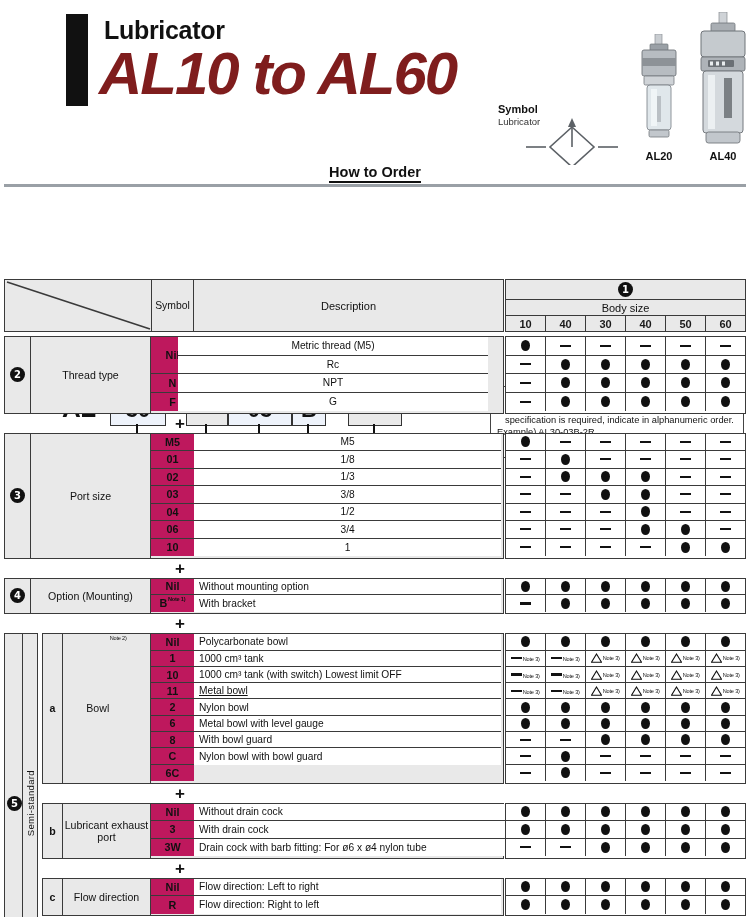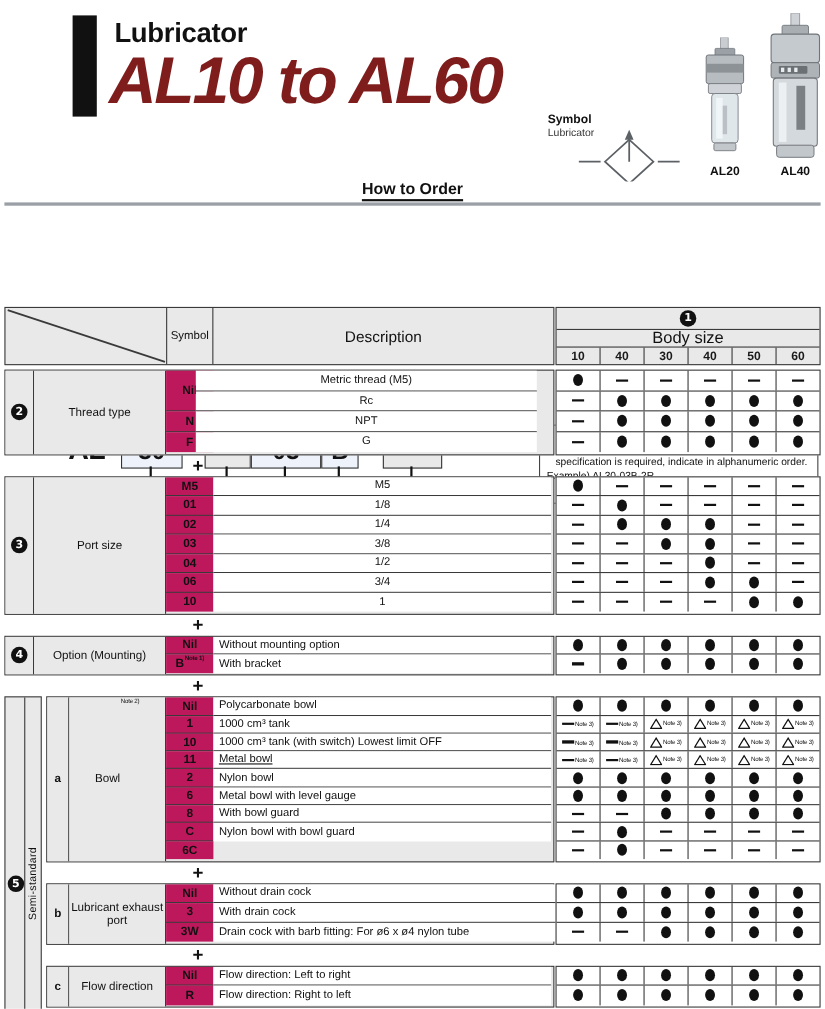--- a/index.html
+++ b/index.html
@@ -78,24 +78,24 @@
   .drow.ctr{justify-content:center;padding-left:0;}
 
   .plus{position:absolute;left:171px;font-size:17px;font-weight:bold;color:#111;line-height:1;}
 
   
   #hdr-left{position:absolute;left:0;top:0;width:500px;height:53px;border:1.8px solid #3a3a3a;box-sizing:border-box;background:#e9e9e9;}
   #hdr-left .diag{position:absolute;left:0;top:0;width:147px;height:100%;overflow:hidden;}
   #hdr-sym{position:absolute;left:146px;top:0;width:43px;height:100%;border-left:1.4px solid #3a3a3a;border-right:1.4px solid #3a3a3a;
            display:flex;align-items:center;justify-content:center;font-size:10.4px;color:#111;box-sizing:border-box;}
   #hdr-desc{position:absolute;left:189px;top:0;right:0;height:100%;display:flex;align-items:center;justify-content:center;
-            font-size:14px;color:#111;}
+            font-size:11px;color:#111;}
   #hdr-matrix{position:absolute;left:501px;top:0;width:241px;height:53px;border:1.8px solid #3a3a3a;box-sizing:border-box;background:#e9e9e9;}
   #hdr-m1{height:19px;display:flex;align-items:center;justify-content:center;border-bottom:1.2px solid #3a3a3a;}
-  #hdr-m2{height:15px;display:flex;align-items:center;justify-content:center;border-bottom:1.2px solid #3a3a3a;font-size:15px;color:#111;}
+  #hdr-m2{height:15px;display:flex;align-items:center;justify-content:center;border-bottom:1.2px solid #3a3a3a;font-size:11px;color:#111;}
   #hdr-m3{height:15px;display:flex;}
   #hdr-m3 .mcell{font-size:11px;font-weight:bold;}
   .badge-lg{width:15px;height:15px;border-radius:50%;background:#111;color:#fff;font-size:10px;font-weight:bold;
             display:flex;align-items:center;justify-content:center;font-family:"DejaVu Sans",sans-serif;}
 
   
   #semi-outer{position:absolute;left:0;width:34px;border:1.8px solid #3a3a3a;background:#e9e9e9;box-sizing:border-box;
               display:flex;align-items:center;}
   #semi-badge{position:absolute;left:2px;width:15px;display:flex;align-items:center;justify-content:center;}
   #semi-label{position:absolute;left:17px;top:0;height:100%;width:15px;border-left:1.4px solid #3a3a3a;box-sizing:border-box;
@@ -369,21 +369,21 @@
         <div class="srow" style="height: 17.5px;">01</div>
         <div class="srow" style="height: 17.5px;">02</div>
         <div class="srow" style="height: 17.5px;">03</div>
         <div class="srow" style="height: 17.5px;">04</div>
         <div class="srow" style="height: 17.5px;">06</div>
         <div class="srow" style="height: 17.5px;">10</div>
       </div>
       <div class="descol" style="left: 189px; width: 307.4px;">
         <div class="drow ctr" style="height: 17.5px;">M5</div>
         <div class="drow ctr" style="height: 17.5px;">1/8</div>
-        <div class="drow ctr" style="height: 17.5px;">1/4</div>
+        <div class="drow ctr" style="height: 17.5px;">1/3</div>
         <div class="drow ctr" style="height: 17.5px;">3/8</div>
         <div class="drow ctr" style="height: 17.5px;">1/2</div>
         <div class="drow ctr" style="height: 17.5px;">3/4</div>
         <div class="drow ctr" style="height: 17.5px;">1</div>
       </div>
     </div>
     <div class="matrix" style="top: 153.6px; height: 126.1px;">
       <div class="mrow" style="height: 17.5px;">
         <div class="mcell">
           <span class="mk">

